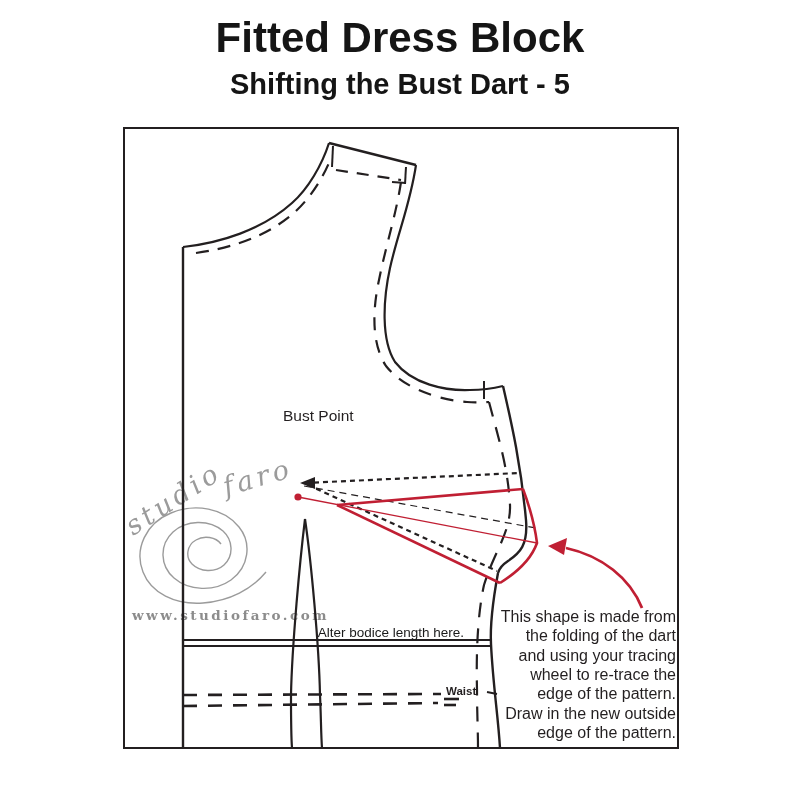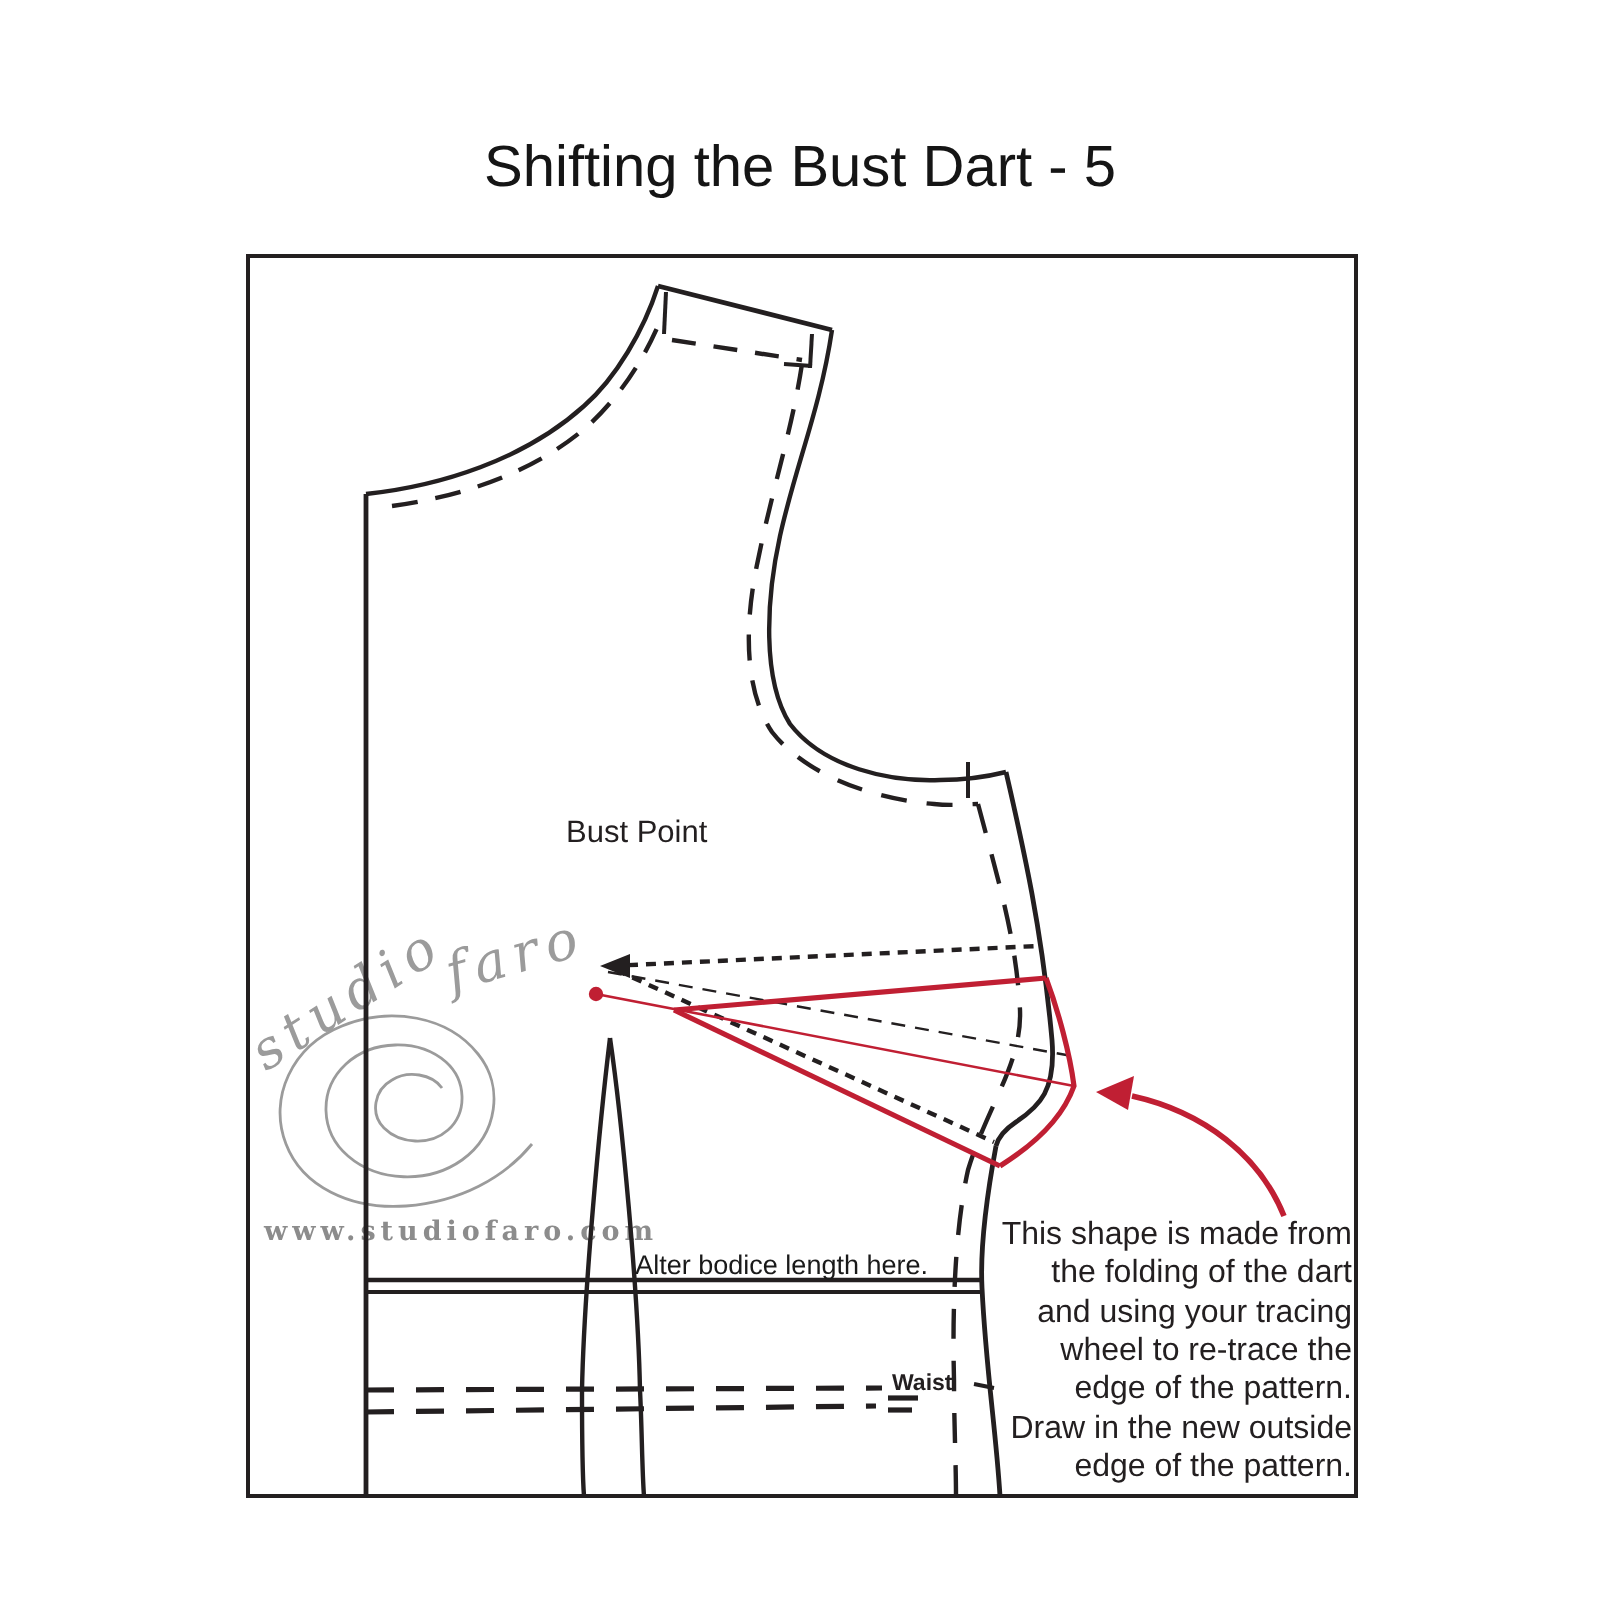--- a/index.html
+++ b/index.html
@@ -1,30 +1,31 @@
 <!DOCTYPE html>
 <html><head>
 <meta charset="utf-8">
 <style>
   html,body{margin:0;padding:0;background:#ffffff;}
   .page{position:relative;width:800px;height:800px;background:#ffffff;overflow:hidden;
         font-family:"Liberation Sans",sans-serif;}
   .title{position:absolute;top:14px;left:0;width:800px;text-align:center;
          font-size:42px;font-weight:700;color:#151515;letter-spacing:0px;}
   .subtitle{position:absolute;top:68px;left:0;width:800px;text-align:center;
-            font-size:29px;font-weight:400;color:#151515;}
+            font-size:29px;font-weight:700;color:#151515;}
   svg text{font-family:"Liberation Sans",sans-serif;}
   .wm-script{font-family:"DejaVu Serif",serif;font-style:italic;}
   .wm-url{font-family:"DejaVu Serif",serif;font-weight:700;letter-spacing:2.5px;}
 </style>
 </head>
 <body>
 
 <div class="page">
 
+  <div class="title">Fitted Dress Block</div>
   <div class="subtitle">Shifting the Bust Dart - 5</div>
 
   <svg width="800" height="800" viewBox="0 0 800 800" style="position:absolute;top:0;left:0;">
 
     <rect x="124" y="128" width="554" height="620" fill="none" stroke="#231f20" stroke-width="2"></rect>
 
     <g stroke="#9b9b9b" fill="none" stroke-width="1.4">
       <path d="M221,544
         C216,537 204,535 196,540 C187,545 185,557 192,564
         C200,572 215,573 224,565 C234,556 233,540 223,531

